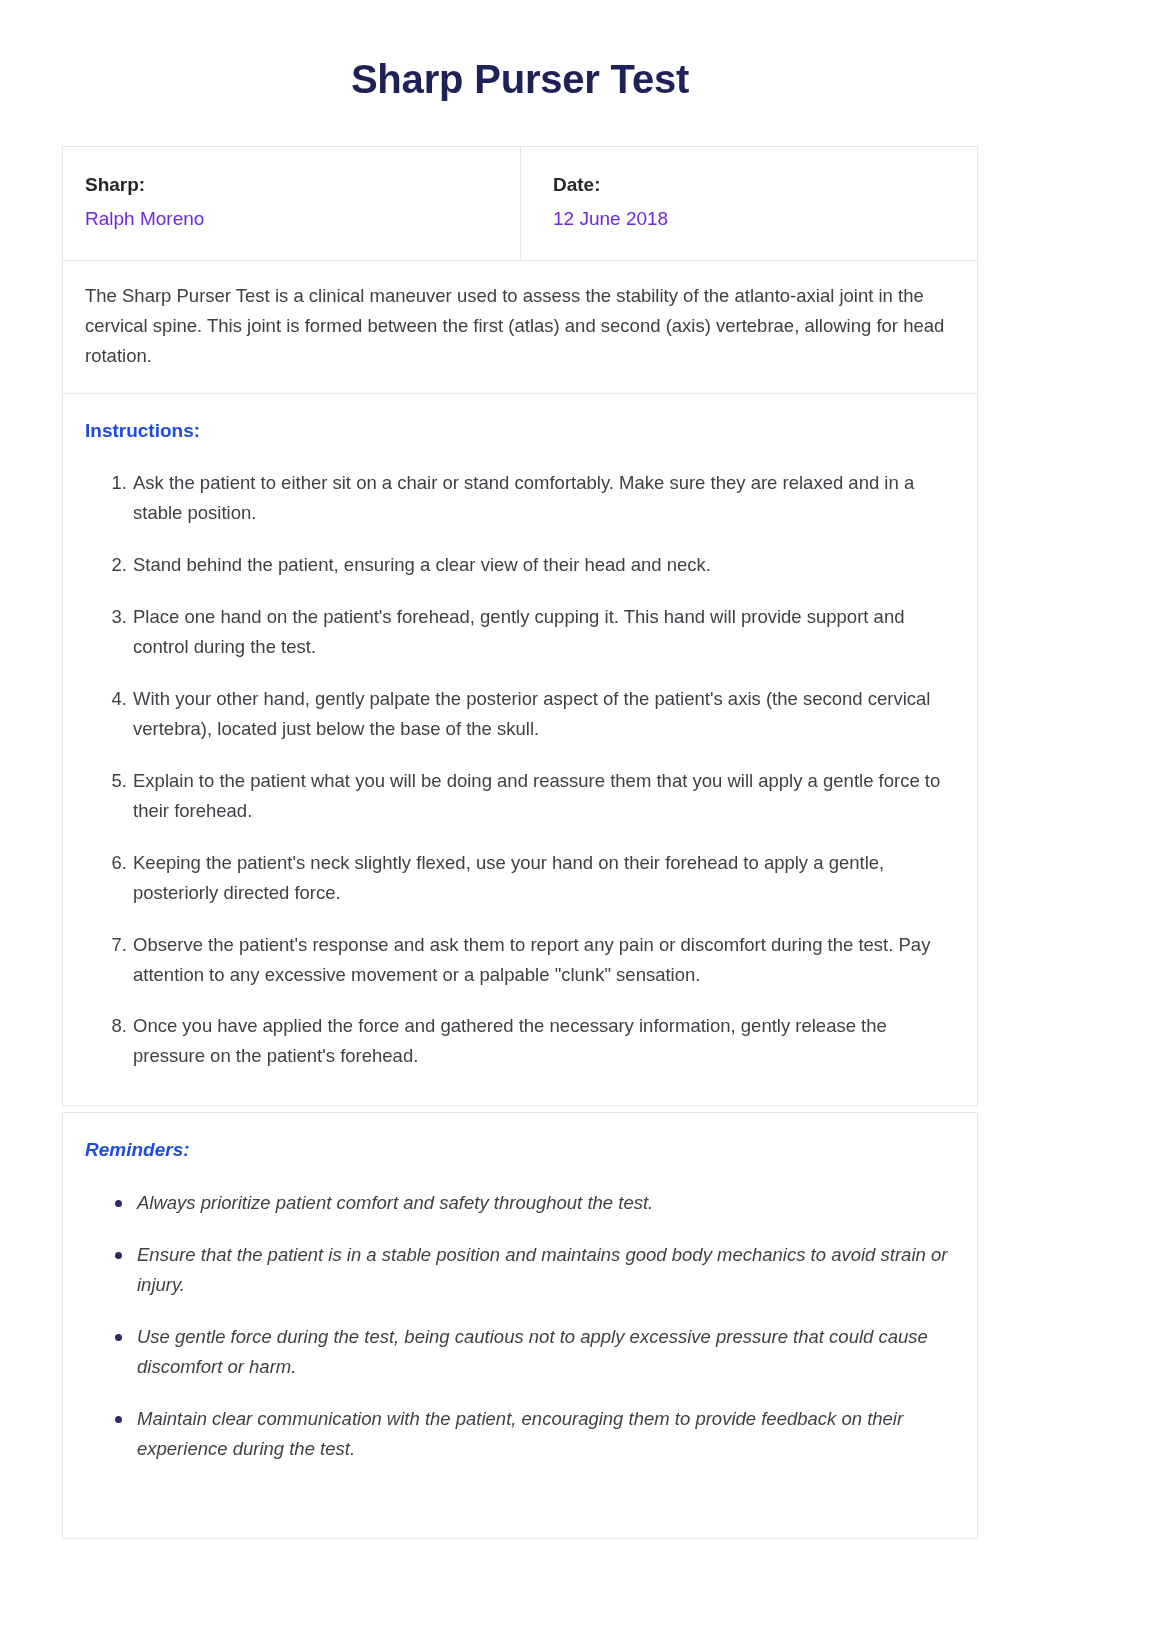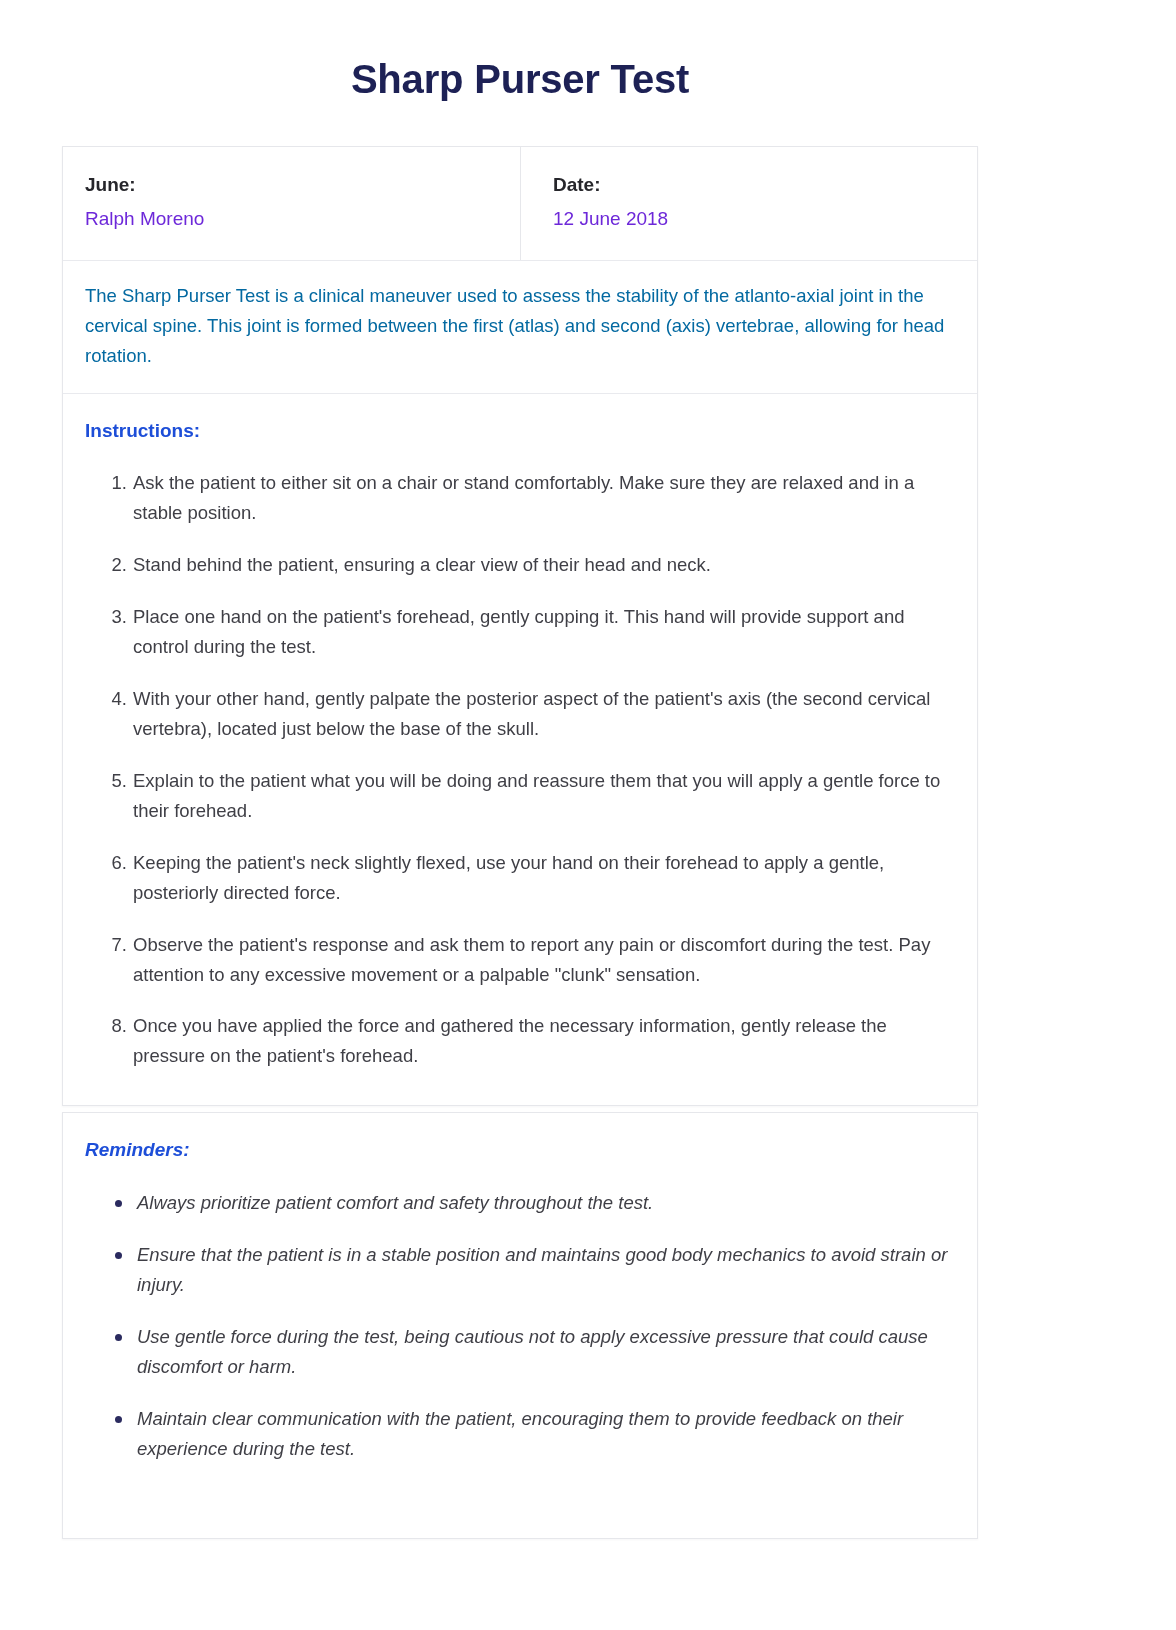--- a/index.html
+++ b/index.html
@@ -78,21 +78,21 @@
   .divider-row {
     border-top: 1px solid #e9eaee;
   }
 
   
   .description {
     box-sizing: border-box;
     padding: 20px 26px 22px 22px;
     font-size: 18.5px;
     line-height: 1.62;
-    color: #0369a1;
+    color: #404040;
     margin: 0;
   }
 
   
   .section-body {
     box-sizing: border-box;
     padding: 22px 26px 34px 22px;
   }
   .section-heading {
     font-size: 19px;
@@ -161,21 +161,21 @@
 <body>
 
 <div class="page">
 
   <h1 class="doc-title">Sharp Purser Test</h1>
 
   <div class="card">
 
     <div class="identity-row">
       <div class="identity-cell">
-        <p class="field-label">June:</p>
+        <p class="field-label">Sharp:</p>
         <p class="field-value">Ralph Moreno</p>
       </div>
       <div class="identity-cell right">
         <p class="field-label">Date:</p>
         <p class="field-value">12 June 2018</p>
       </div>
     </div>
 
     <div class="divider-row"></div>
 

